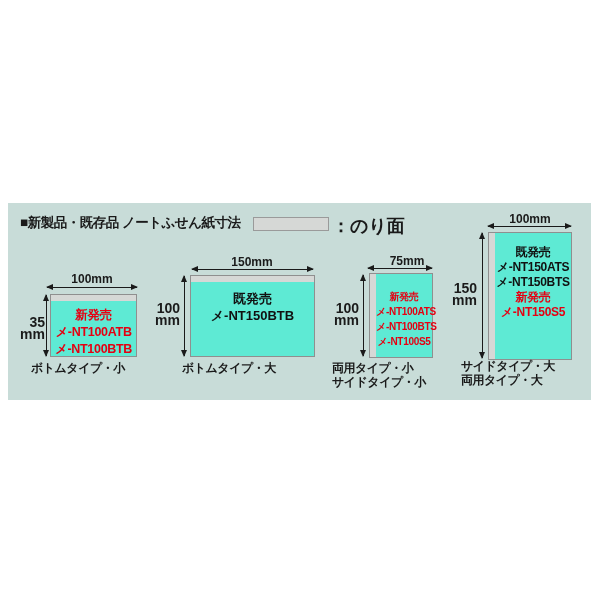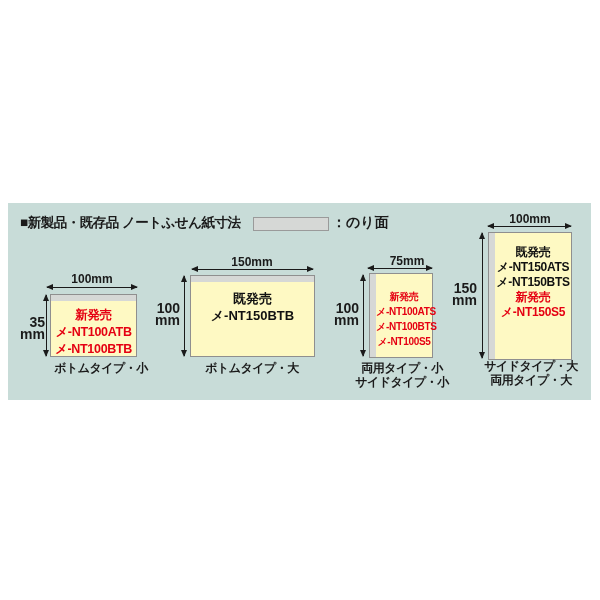--- a/index.html
+++ b/index.html
@@ -14,21 +14,21 @@
   
   .hdr-title{
     position:absolute;left:12px;top:11px;font-size:13.5px;font-weight:bold;
     letter-spacing:-0.5px;white-space:nowrap;
   }
   .swatch{
     position:absolute;left:245px;top:14px;width:74px;height:12px;
     background:#d6d8d6;border:1px solid #9a9a9a;
   }
   .hdr-legend{
-    position:absolute;left:324px;top:11px;font-size:14px;font-weight:bold;white-space:nowrap;
+    position:absolute;left:324px;top:11px;font-size:18px;font-weight:bold;white-space:nowrap;
   }
   
   .dim-w{
     position:absolute;font-size:12px;font-weight:bold;text-align:center;white-space:nowrap;
   }
   .dim-h{
     position:absolute;font-size:14px;font-weight:bold;text-align:right;line-height:12px;
   }
   .dim-h span{display:block;}
   
@@ -36,29 +36,29 @@
   .arrow-h::before{content:"";position:absolute;left:-1px;top:-4px;width:0;height:0;
     border-top:3.5px solid transparent;border-bottom:3.5px solid transparent;border-right:7px solid #1a1a1a;}
   .arrow-h::after{content:"";position:absolute;right:-1px;top:-4px;width:0;height:0;
     border-top:3.5px solid transparent;border-bottom:3.5px solid transparent;border-left:7px solid #1a1a1a;}
   .arrow-v{position:absolute;width:0;border-left:1px solid #1a1a1a;}
   .arrow-v::before{content:"";position:absolute;top:-1px;left:-4px;width:0;height:0;
     border-left:3.5px solid transparent;border-right:3.5px solid transparent;border-bottom:7px solid #1a1a1a;}
   .arrow-v::after{content:"";position:absolute;bottom:-1px;left:-4px;width:0;height:0;
     border-left:3.5px solid transparent;border-right:3.5px solid transparent;border-top:7px solid #1a1a1a;}
   
-  .note-box{position:absolute;background:#fef9c3;border:1px solid #8f8f8f;box-sizing:border-box;}
+  .note-box{position:absolute;background:#5eead4;border:1px solid #8f8f8f;box-sizing:border-box;}
   .strip-top{position:absolute;left:0;top:0;right:0;height:6px;background:#d6d8d6;}
   .strip-left{position:absolute;left:0;top:0;bottom:0;width:6px;background:#d6d8d6;}
   .lines{position:absolute;left:0;right:0;top:0;text-align:center;font-weight:bold;white-space:nowrap;}
   .line{display:block;}
   .red{color:#e50012;}
   .blk{color:#111111;}
   .caption{
-    position:absolute;font-size:12px;font-weight:bold;text-align:center;
+    position:absolute;font-size:12px;font-weight:bold;
     line-height:14px;letter-spacing:-0.5px;white-space:nowrap;
   }
   
   .lines-p0{top:12px;font-size:12.5px;line-height:17px;letter-spacing:-0.3px;}
   .lines-p1{top:14px;font-size:13px;line-height:17px;}
   .lines-p2{top:15px;left:6px;font-size:10px;line-height:15px;letter-spacing:-0.3px;}
   .lines-p3{top:12px;left:6px;font-size:12px;line-height:15px;letter-spacing:-0.3px;}
   .spacer{height:18px;}
 </style>
 </head>

